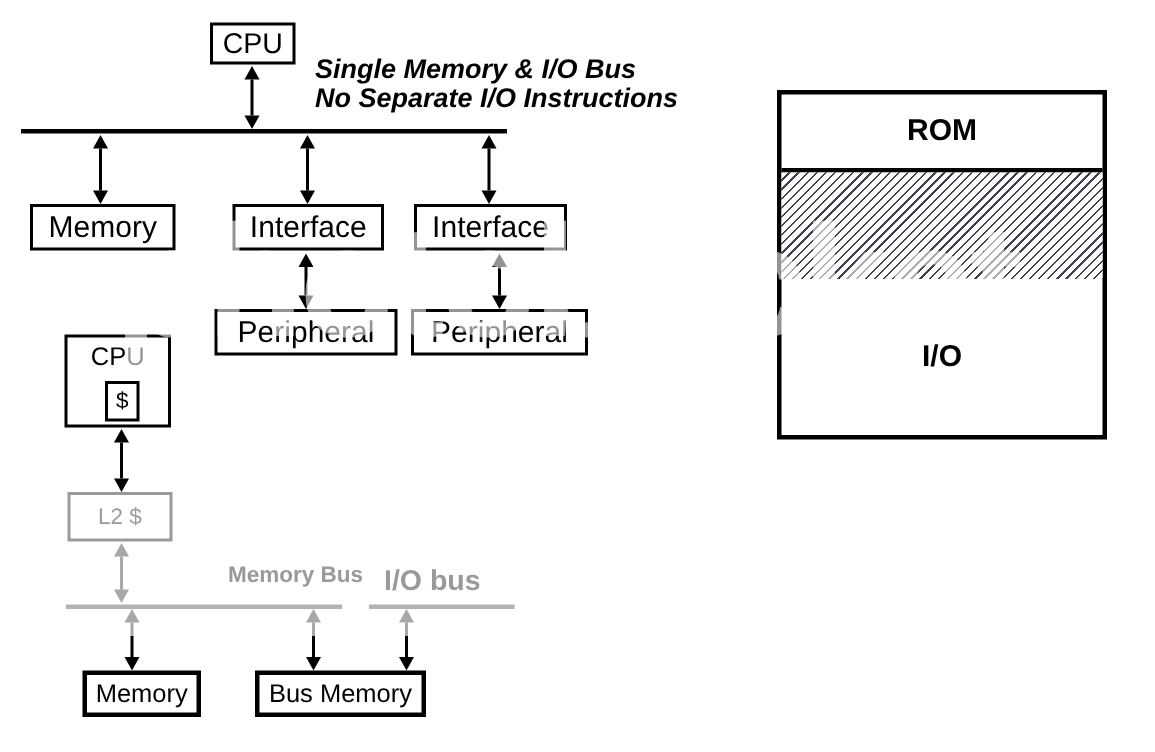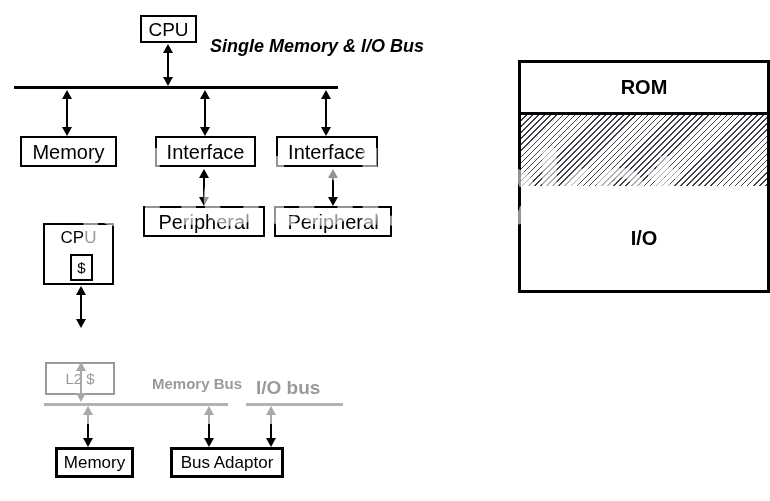--- a/index.html
+++ b/index.html
@@ -9,21 +9,21 @@
     position:relative; width:770px; height:501px;
     background:#fff; overflow:hidden;
   }
   
   .bx {
     position:absolute; border:2px solid #000; background:#fff;
     display:flex; align-items:center; justify-content:center;
     font-weight:normal; color:#000; line-height:1;
   }
   .bx.thick { border-width:3px; }
-  .bx.gray { border-color:#9a9a9a; color:#9a9a9a;margin-top:34px; }
+  .bx.gray { border-color:#9a9a9a; color:#9a9a9a; }
   
   .hline { position:absolute; background:#000; height:3px; }
   .hline.gray { background:#b2b2b2; }
   
   .av { position:absolute; width:2px; background:#000; }
   .av.dbl::before, .av.up::before {
     content:""; position:absolute; top:-9px; left:-4px;
     border-left:5px solid transparent; border-right:5px solid transparent;
     border-bottom:9px solid #000;
   }
@@ -37,21 +37,21 @@
   .av.grayline.dbl::after, .av.grayline.down::after { border-top-color:#a8a8a8; }
   
   .title {
     position:absolute; left:210px; top:37px;
     font-weight:bold; font-style:italic; font-size:18px; line-height:19px;
     color:#000; white-space:nowrap;
   }
   .buslabel { position:absolute; font-weight:bold; color:#9a9a9a; white-space:nowrap; }
   
   #memmap {
-    position:absolute; left:518px; top:60px; width:252px; height:233px;
+    position:absolute; left:518px; top:60px; width:220px; height:233px;
     border:3px solid #000; background:#fff;
     display:flex; flex-direction:column;
   }
   .mm-sec {
     display:flex; align-items:center; justify-content:center;
     font-weight:bold; font-size:20px; color:#000;
   }
   .mm-rom { height:52px; border-bottom:3px solid #000; }
   .mm-ram { height:56px; }
   .mm-hatch {
@@ -70,20 +70,21 @@
 <body>
 
 <div id="canvas">
 
   <div class="bx" style="left:140px; top:15px; width:57px; height:28px; font-size:19px;">
     <span>CPU</span>
   </div>
 
   <div class="title">
     <div>Single Memory &amp; I/O Bus</div>
+    <div>No Separate I/O Instructions</div>
   </div>
 
   <div class="av dbl" style="left:167px; top:53px; height:24px;"></div>
 
   <div class="hline" style="left:14px; top:86px; width:324px;"></div>
 
   <div class="av dbl" style="left:66px; top:99px; height:28px;"></div>
   <div class="av dbl" style="left:204px; top:99px; height:28px;"></div>
   <div class="av dbl" style="left:325px; top:99px; height:28px;"></div>
 
@@ -134,21 +135,21 @@
   <div class="av up grayline" style="left:208px; top:415px; height:10px;"></div>
   <div class="av down" style="left:208px; top:424px; height:14px;"></div>
 
   <div class="av up grayline" style="left:270px; top:415px; height:10px;"></div>
   <div class="av down" style="left:270px; top:424px; height:14px;"></div>
 
   <div class="bx thick" style="left:55px; top:447px; width:79px; height:31px; font-size:17px;">
     <span>Memory</span>
   </div>
   <div class="bx thick" style="left:170px; top:447px; width:114px; height:31px; font-size:17px;">
-    <span>Bus Adaptor</span>
+    <span>Bus Memory</span>
   </div>
 
   <div id="memmap">
     <div class="mm-sec mm-rom">
       <span>ROM</span>
     </div>
     <div class="mm-sec mm-hatch"></div>
     <div class="mm-sec mm-io">
       <span>I/O</span>
     </div>

